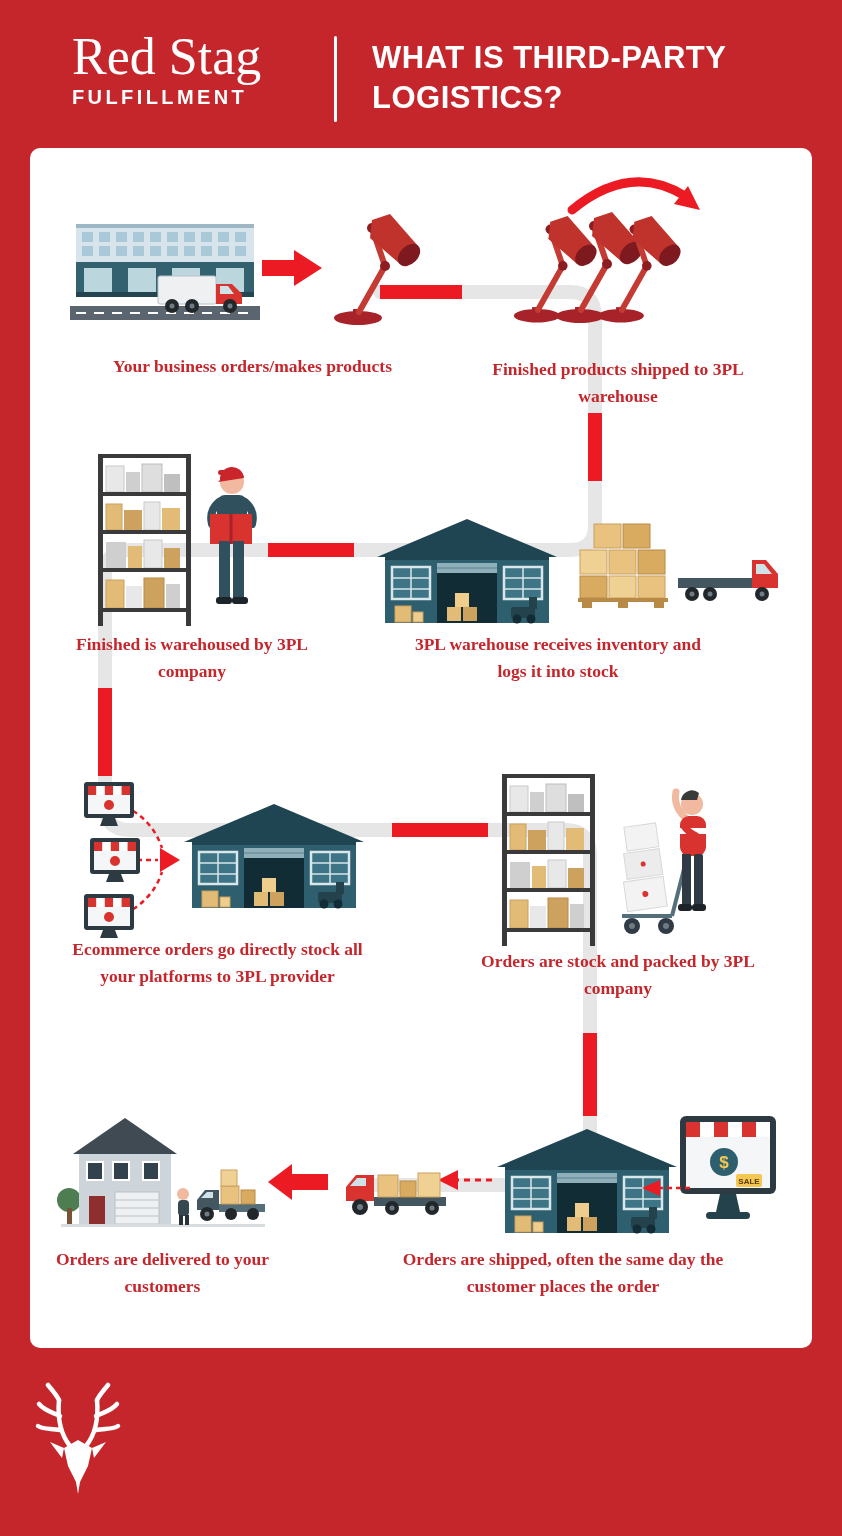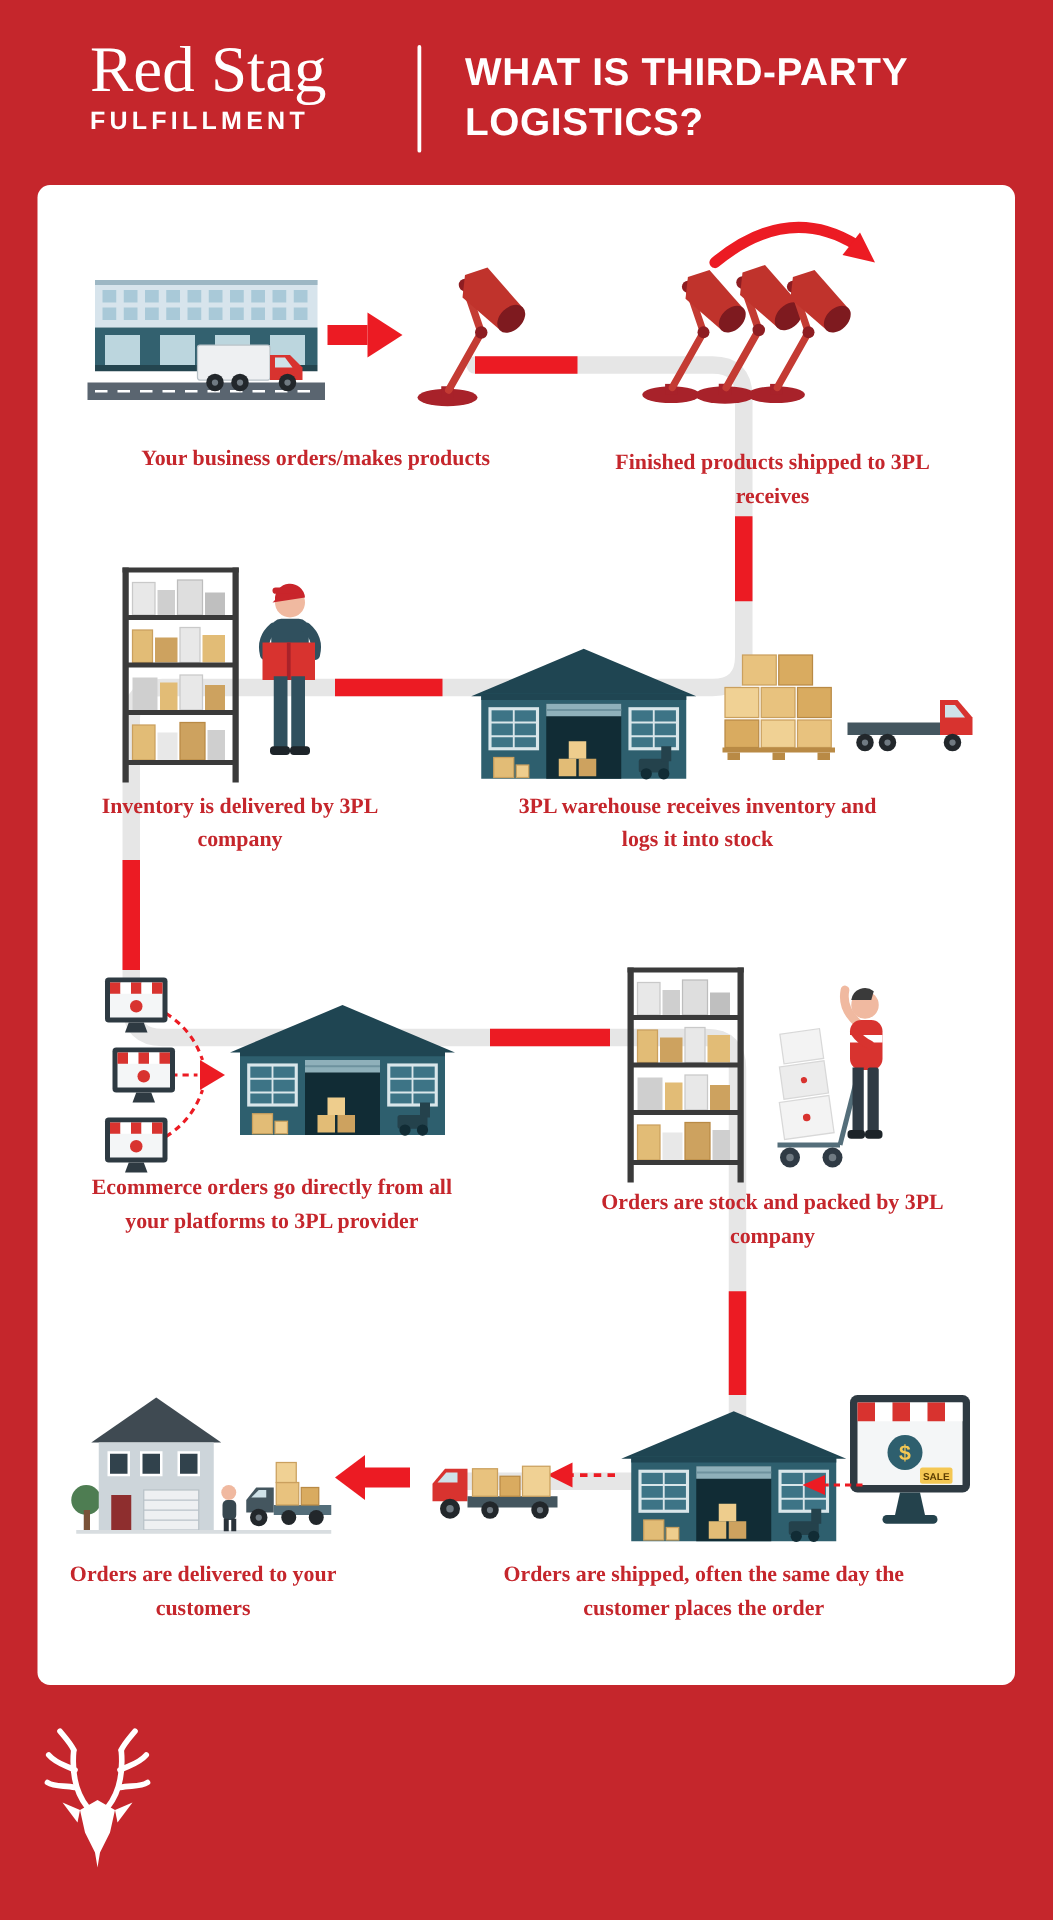--- a/index.html
+++ b/index.html
@@ -416,24 +416,24 @@
     </div>
 
     <div class="overlay-arrow" style="left:606px; top:1028px; width:56px; height:24px;">
       <svg viewBox="0 0 56 24">
         <line x1="54" y1="12" x2="22" y2="12" stroke="#ec1b23" stroke-width="2.5" stroke-dasharray="5 4"></line>
         <polygon points="24,4 6,12 24,20" fill="#ec1b23"></polygon>
       </svg>
     </div>
 
     <p class="caption" style="left:50px; top:205px; width:345px;">Your business orders/makes products</p>
-    <p class="caption" style="left:448px; top:208px; width:280px;">Finished products shipped to 3PL receives</p>
-    <p class="caption" style="left:32px; top:483px; width:260px;">Inventory is delivered by 3PL company</p>
+    <p class="caption" style="left:448px; top:208px; width:280px;">Finished products shipped to 3PL warehouse</p>
+    <p class="caption" style="left:32px; top:483px; width:260px;">Finished is warehoused by 3PL company</p>
     <p class="caption" style="left:378px; top:483px; width:300px;">3PL warehouse receives inventory and logs it into stock</p>
-    <p class="caption" style="left:40px; top:788px; width:295px;">Ecommerce orders go directly from all your platforms to 3PL provider</p>
+    <p class="caption" style="left:40px; top:788px; width:295px;">Ecommerce orders go directly stock all your platforms to 3PL provider</p>
     <p class="caption" style="left:443px; top:800px; width:290px;">Orders are stock and packed by 3PL company</p>
     <p class="caption" style="left:15px; top:1098px; width:235px;">Orders are delivered to your customers</p>
     <p class="caption" style="left:338px; top:1098px; width:390px;">Orders are shipped, often the same day the customer places the order</p>
   </main>
 
   <div class="stag">
     <svg viewBox="0 0 92 122">
       <g stroke="#ffffff" stroke-width="4.5" fill="none" stroke-linecap="round">
         <path d="M38 64 C30 54 25 40 27 18"></path>
         <path d="M28 34 C20 30 13 29 7 22"></path>

